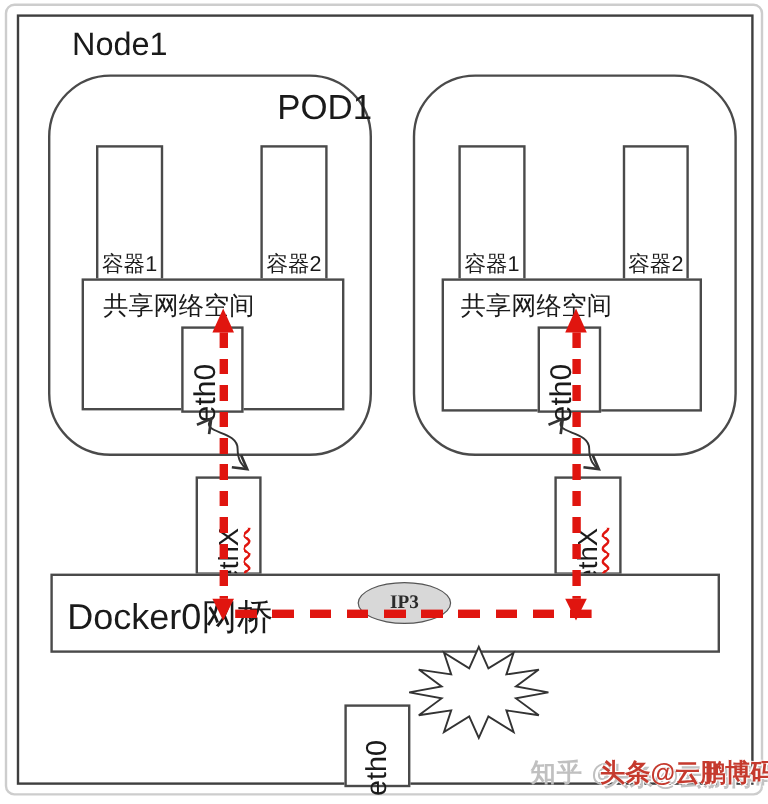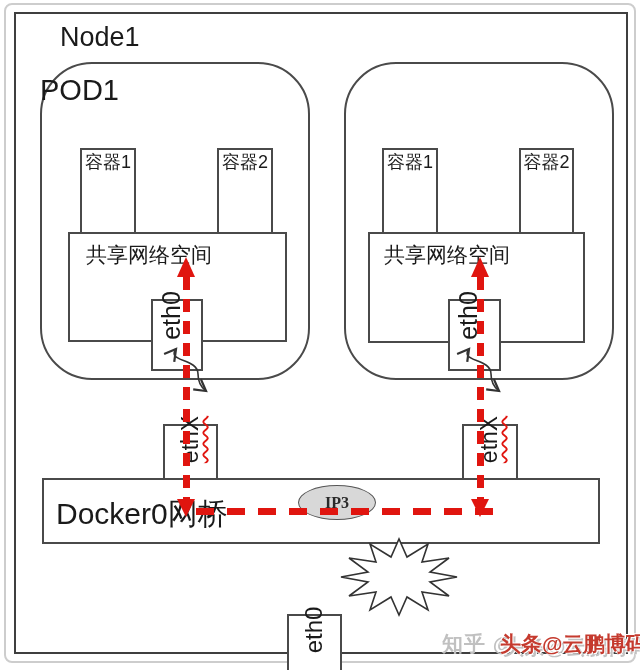--- a/index.html
+++ b/index.html
@@ -7,21 +7,21 @@
     --line:#4a4a4a;
     --efill:#d8d8d8;
   }
   html,body{margin:0;padding:0;background:#ffffff;}
   body{font-family:"Liberation Sans", sans-serif; color:#1a1a1a;}
   #stage{position:relative;width:640px;height:670px;background:#fff;overflow:hidden;}
   .abs{position:absolute;}
   .box{position:absolute;background:#fff;border:2px solid var(--line);box-sizing:border-box;}
   .podbox{position:absolute;background:#fff;border:2px solid var(--line);border-radius:52px;box-sizing:border-box;}
   .lbl{position:absolute;white-space:nowrap;}
-  .center{display:flex;align-items:flex-start;justify-content:center;margin-top:27px;}
+  .center{display:flex;align-items:flex-end;justify-content:center;}
   .vtext{transform:rotate(-90deg);white-space:nowrap;display:block;}
   .squiggle{text-decoration-line:underline;text-decoration-style:wavy;text-decoration-color:var(--red);text-decoration-thickness:1.5px;text-underline-offset:4px;}
   .ellipse{position:absolute;background:var(--efill);border:1.5px solid #555;border-radius:50%;box-sizing:border-box;
            display:flex;align-items:center;justify-content:center;
            font-family:"Liberation Serif", serif;font-weight:700;font-size:16px;color:#2a2a2a;z-index:12;}
   .vdash{position:absolute;width:7px;z-index:20;
          background:repeating-linear-gradient(180deg, var(--red) 0 13px, transparent 13px 22px);}
   .hdash{position:absolute;height:7px;z-index:20;
          background:repeating-linear-gradient(90deg, var(--red) 0 18px, transparent 18px 31px);}
   .arr-up{position:absolute;width:0;height:0;z-index:21;
@@ -36,21 +36,21 @@
 <body>
 
 <div id="stage">
 
   <div class="abs" style="left:4px;top:3px;width:632px;height:660px;border:2px solid #cdcdcd;border-radius:8px;box-sizing:border-box;"></div>
 
   <div class="abs" style="left:14px;top:12px;width:614px;height:642px;border:2px solid #3f3f3f;box-sizing:border-box;z-index:1;"></div>
   <div class="lbl" style="left:28px;top:22px;font-size:27px;z-index:3;margin-left:32px;">Node1</div>
 
   <div class="podbox" style="left:40px;top:62px;width:270px;height:318px;z-index:2;"></div>
-  <div class="lbl" style="left:40px;top:74px;width:270px;text-align:left;font-size:29px;z-index:3;">POD1</div>
+  <div class="lbl" style="left:40px;top:74px;width:270px;text-align:right;font-size:29px;z-index:3;">POD1</div>
 
   <div class="box center" style="left:80px;top:121px;width:56px;height:113px;z-index:3;">
     <span class="lbl" style="position:static;font-size:18px;">容器1</span>
   </div>
   <div class="box center" style="left:217px;top:121px;width:56px;height:113px;z-index:3;">
     <span class="lbl" style="position:static;font-size:18px;">容器2</span>
   </div>
 
   <div class="box" style="left:68px;top:232px;width:219px;height:110px;z-index:4;"></div>
   <div class="lbl" style="left:86px;top:241px;font-size:21px;z-index:5;">共享网络空间</div>

